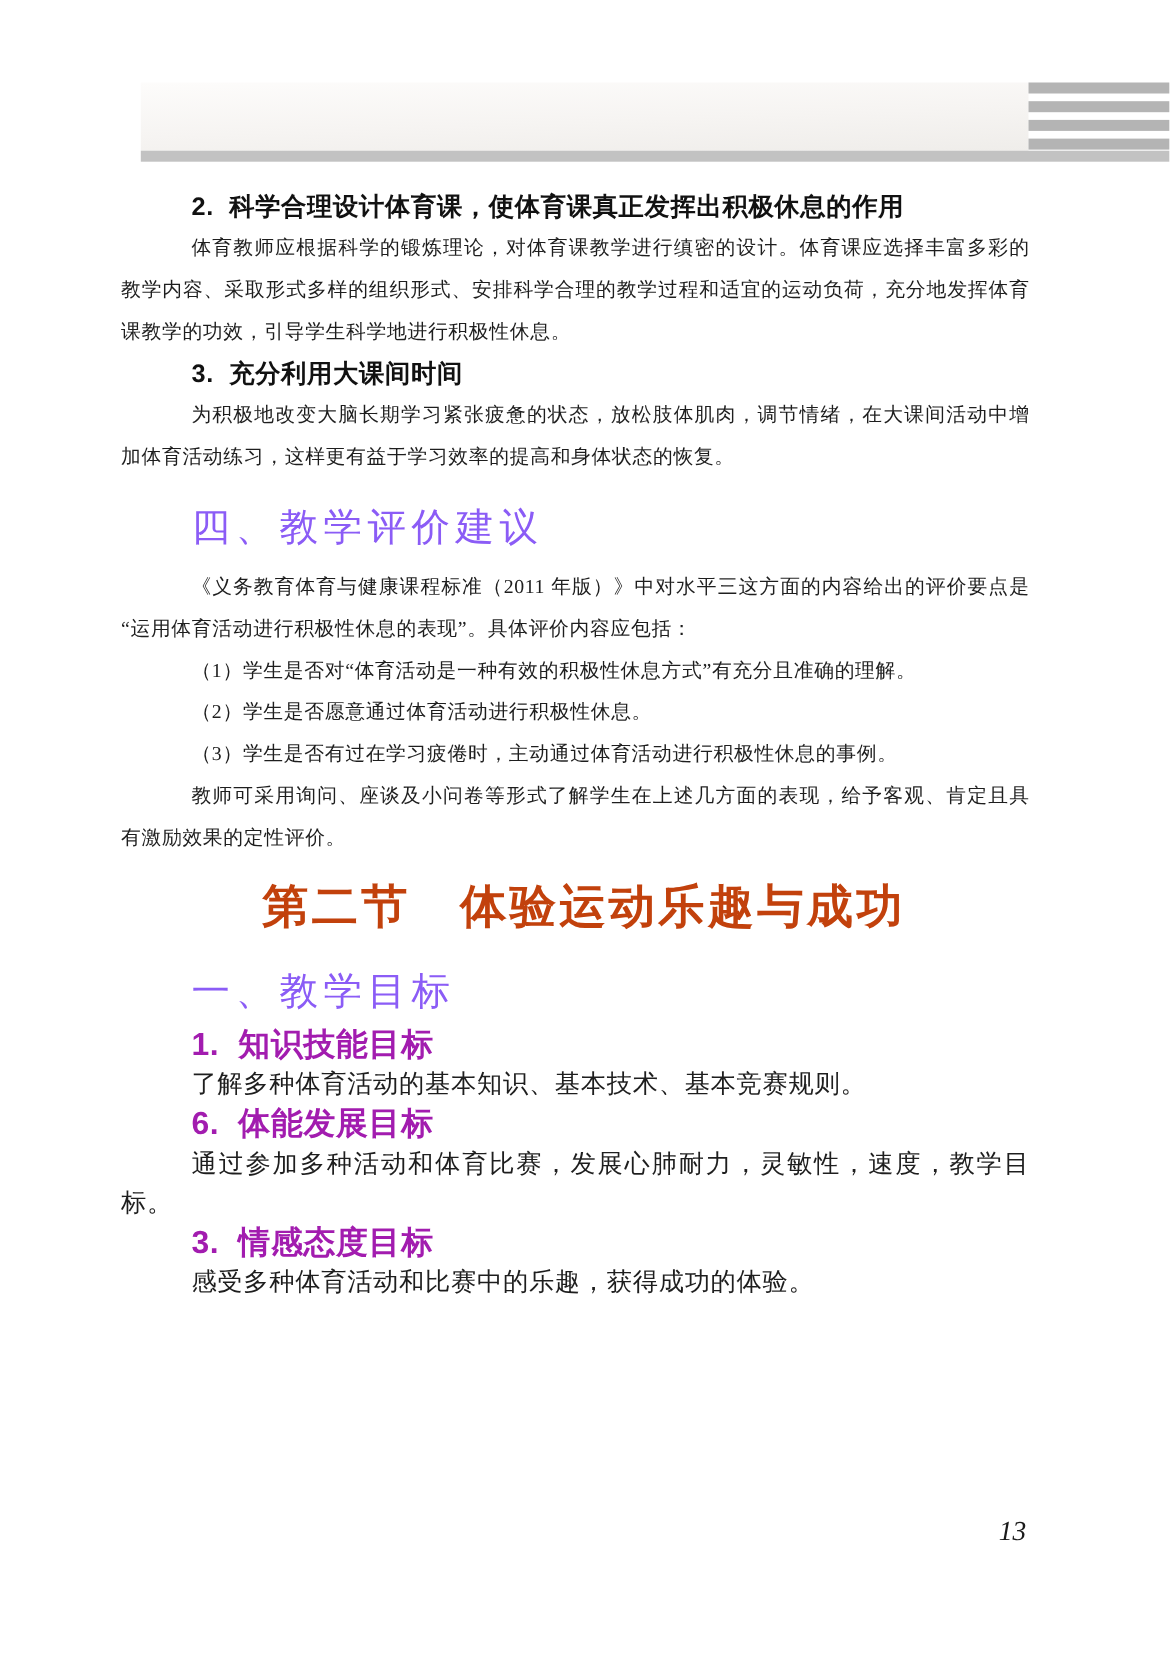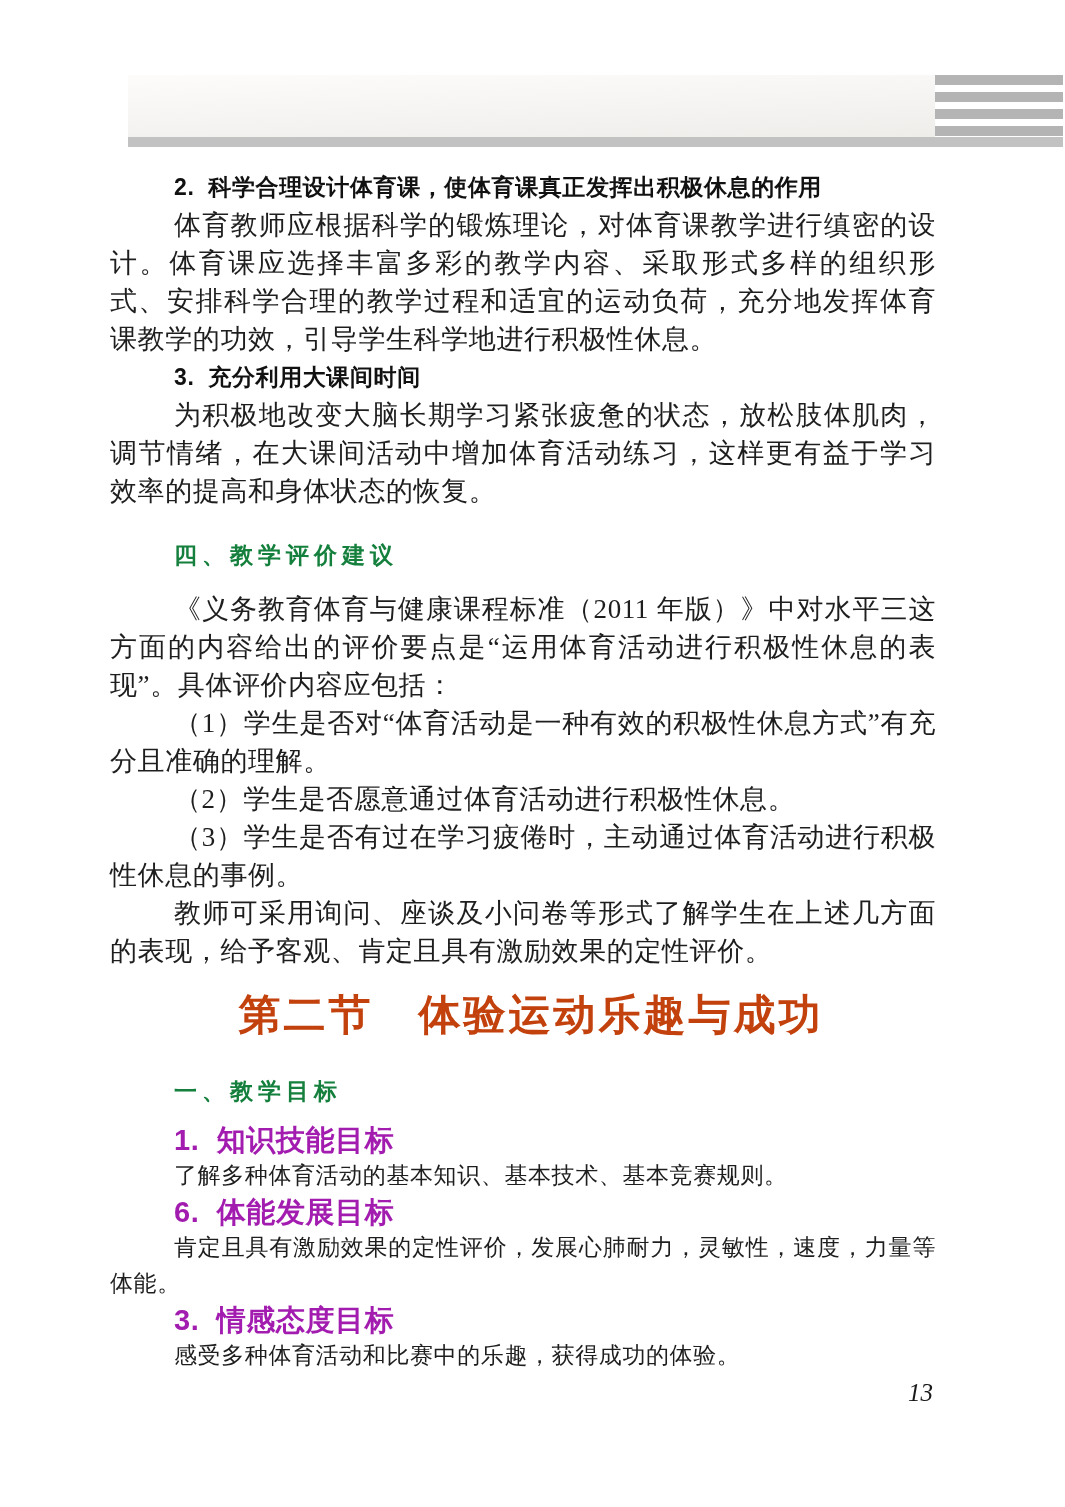--- a/index.html
+++ b/index.html
@@ -39,28 +39,28 @@
   .num-head{
     margin:0;
     font-family:"Liberation Sans","DejaVu Sans",sans-serif;
     font-weight:700;color:#111;
     font-size:23px;line-height:38px;
     text-indent:64px;letter-spacing:0.6px;
     white-space:pre-wrap;
   }
   .para{
     margin:0;
-    font-size:27px;line-height:38px;letter-spacing:0.6px;
+    font-size:18px;line-height:38px;letter-spacing:0.6px;
     text-align:justify;text-justify:inter-character;text-align-last:left;
     text-indent:64px;
   }
   .kaiti-head{
     margin:22px 0 10px 0;
-    font-weight:700;color:#15803d;
-    font-size:23px;line-height:48px;
+    font-weight:400;color:#8b5cf6;
+    font-size:35px;line-height:48px;
     letter-spacing:5px;text-indent:64px;
   }
   .chapter-title{
     margin:16px 0 24px 0;
     font-weight:700;color:#c2410c;
     font-size:42px;line-height:58px;
     letter-spacing:3px;text-align:center;text-indent:16px;
   }
   .goals .kaiti-head{margin:14px 0 6px 0;}
   .goal-head{
@@ -115,21 +115,21 @@
 
     <h1 class="chapter-title">第二节　体验运动乐趣与成功</h1>
 
     <div class="goals">
       <h2 class="kaiti-head">一、教学目标</h2>
 
       <h4 class="goal-head">1.  知识技能目标</h4>
       <p class="goal-para">了解多种体育活动的基本知识、基本技术、基本竞赛规则。</p>
 
       <h4 class="goal-head">6.  体能发展目标</h4>
-      <p class="goal-para">肯定且具有激励效果的定性评价，发展心肺耐力，灵敏性，速度，力量等体能。</p>
+      <p class="goal-para">通过参加多种活动和体育比赛，发展心肺耐力，灵敏性，速度，教学目标。</p>
 
       <h4 class="goal-head">3.  情感态度目标</h4>
       <p class="goal-para">感受多种体育活动和比赛中的乐趣，获得成功的体验。</p>
     </div>
 
   </div>
 
   <div class="page-number">13</div>
 
 </div>

